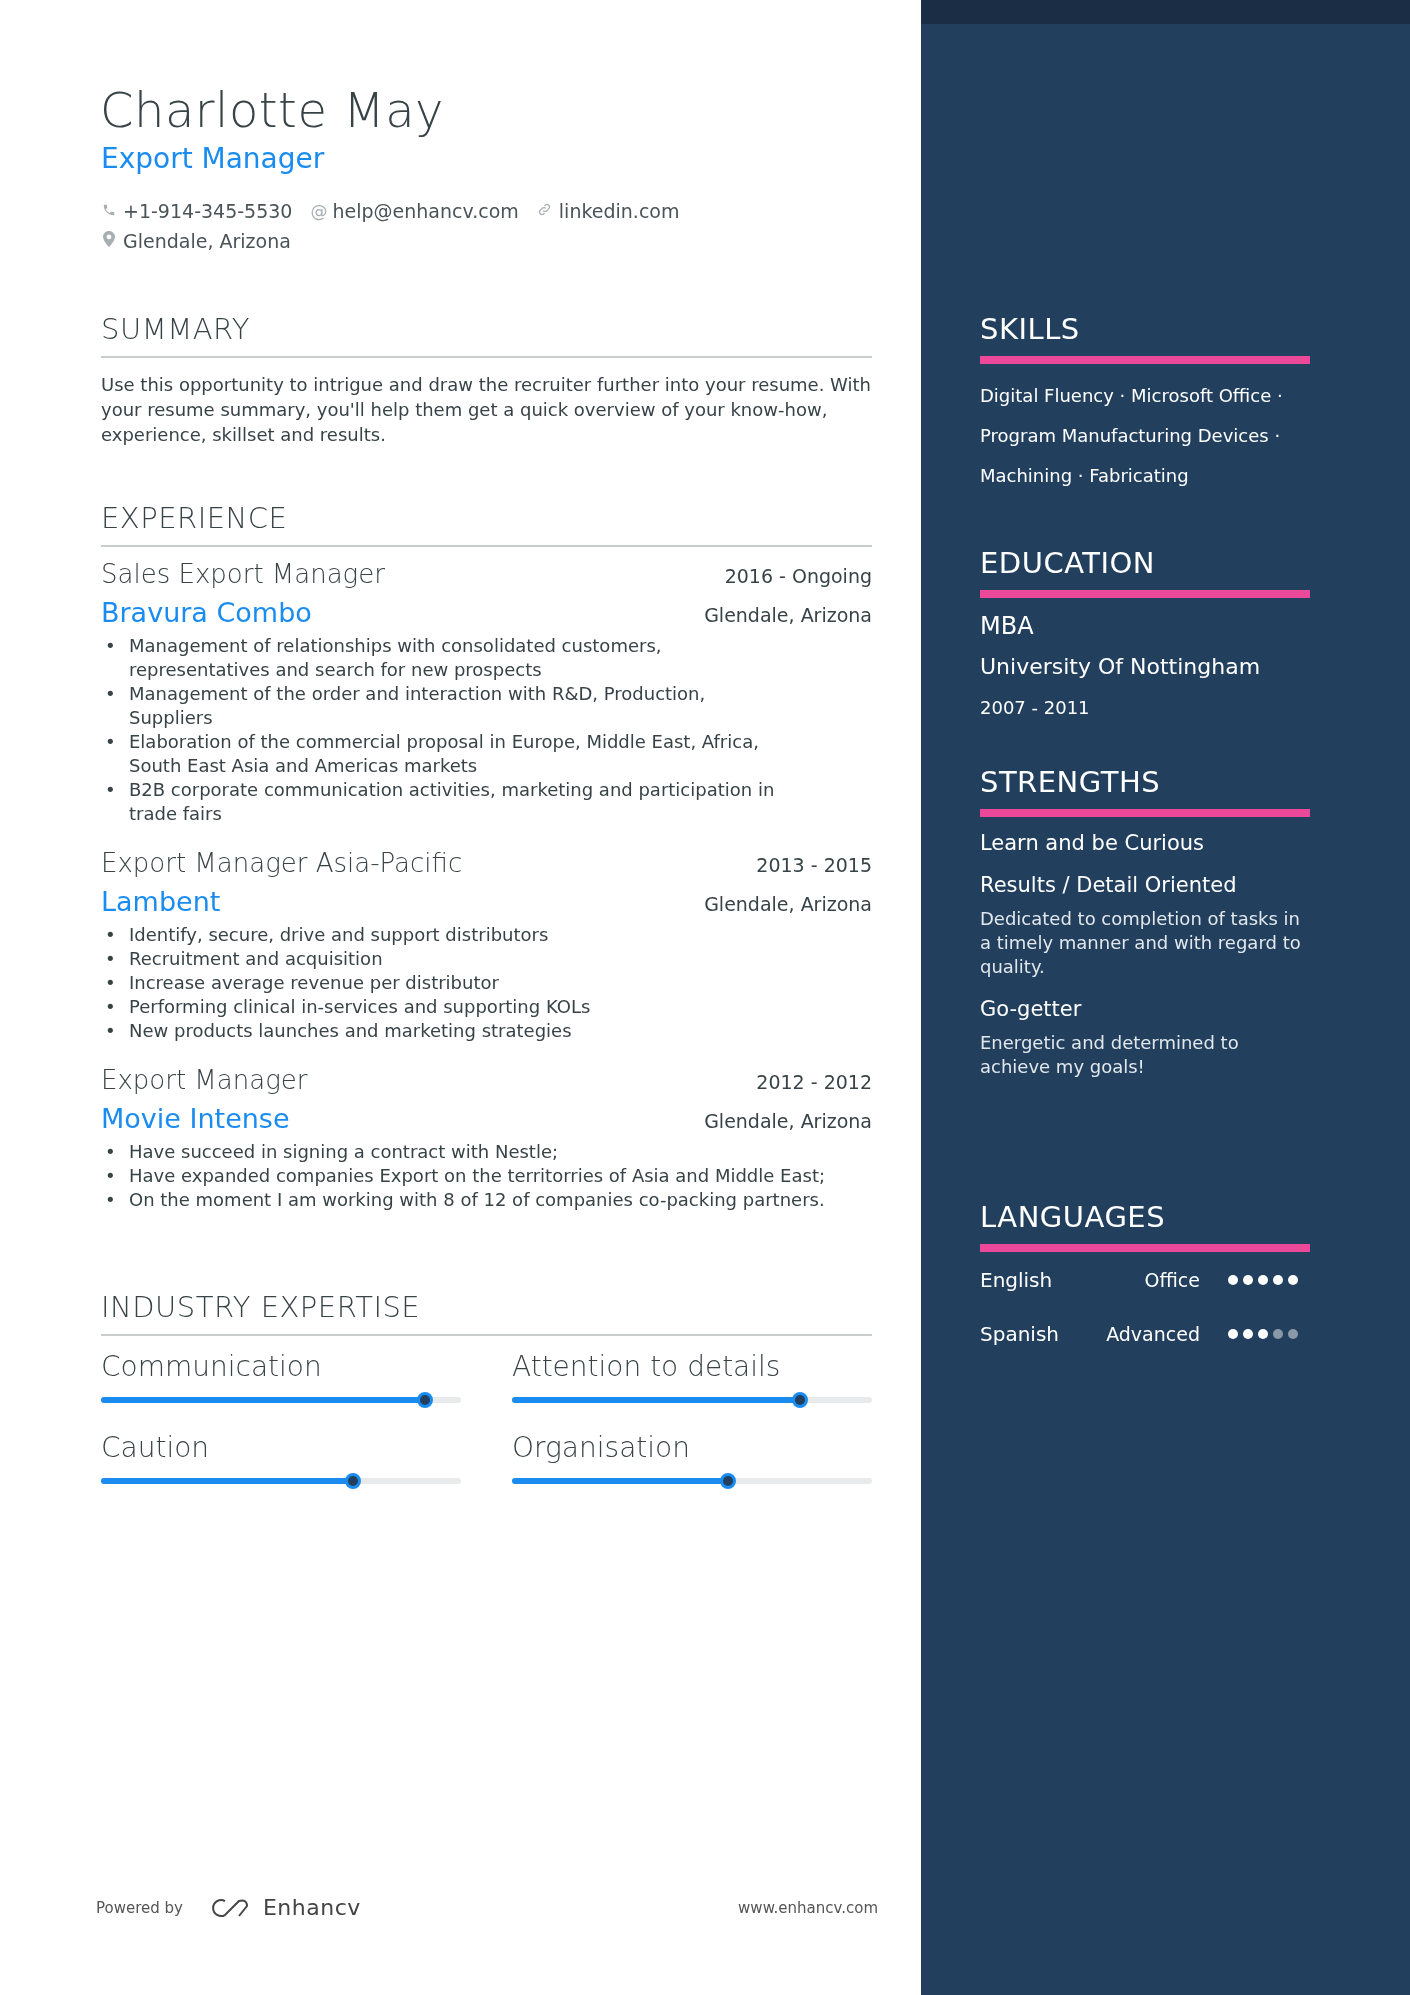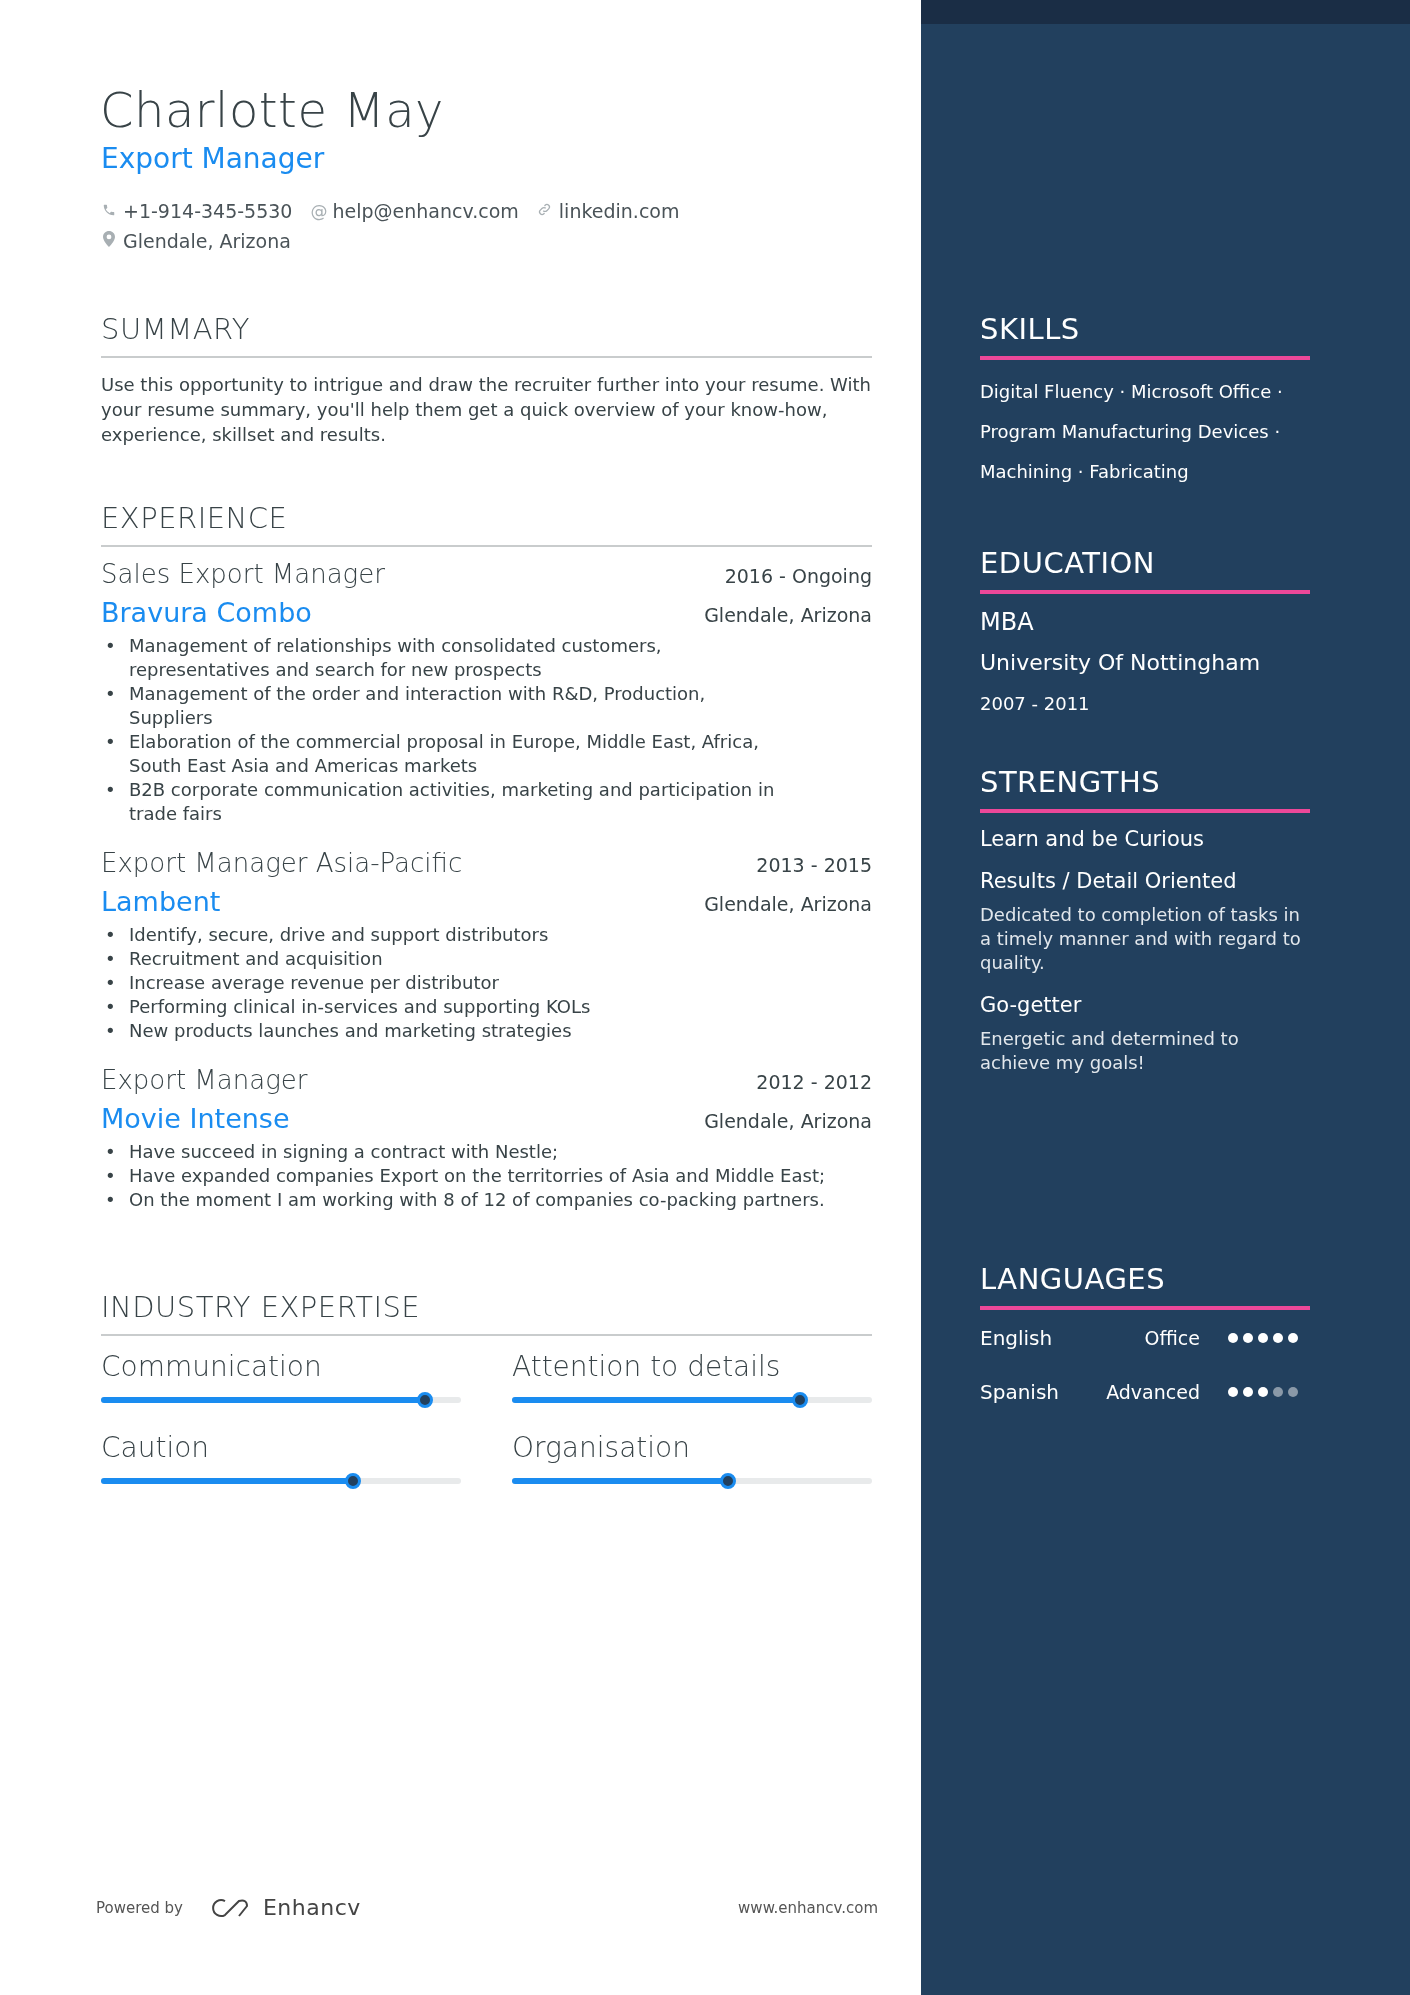--- a/index.html
+++ b/index.html
@@ -37,21 +37,21 @@
   .slider { position: relative; height: 6px; background: #e8eaeb; border-radius: 3px; margin-top: 14px; }
   .slider .fill { position: absolute; left: 0; top: 0; height: 6px; background: #1a8cf0; border-radius: 3px; }
   .slider .knob { position: absolute; top: -5px; width: 16px; height: 16px; border-radius: 50%; background: #22405e; border: 3px solid #1a8cf0; margin-left: -8px; }
 
   .footer { position: absolute; left: 96px; top: 1895px; width: 782px; display: flex; align-items: center; justify-content: space-between; font-size: 15px; color: #555; }
   .footer .brand { display: flex; align-items: center; }
   .footer .logo { display: flex; align-items: center; margin-left: 26px; font-size: 22px; color: #444; letter-spacing: 0.5px; }
   .footer .logo svg { margin-right: 8px; }
 
   .side { position: absolute; left: 980px; width: 330px; color: #fff; }
-  .side .sec-title { color: #fff; border-bottom: 4px solid #ec4899; font-weight: 400; }
+  .side .sec-title { color: #fff; border-bottom: 8px solid #ec4899; font-weight: 400; }
   .skills-text { margin-top: 12px; font-size: 18px; line-height: 40px; color: #fff; }
   .edu-degree { font-size: 24px; margin-top: 14px; color: #fff; }
   .edu-school { font-size: 22px; margin-top: 14px; color: #fff; }
   .edu-dates { font-size: 18px; margin-top: 18px; color: #fff; }
   .strength { margin-top: 14px; }
   .strength-title { font-size: 21px; color: #fff; }
   .strength-desc { margin-top: 10px; font-size: 18px; line-height: 24px; color: #e2e7ec; }
   .lang-row { display: flex; align-items: center; height: 52px; margin-top: 2px; }
   .lang-name { font-size: 20px; width: 120px; color: #fff; }
   .lang-level { font-size: 19px; width: 100px; text-align: right; color: #fff; margin-right: 28px; }
@@ -238,21 +238,21 @@
   <div class="strength" style="margin-top:18px;">
     <div class="strength-title">Results / Detail Oriented</div>
     <div class="strength-desc">Dedicated to completion of tasks in a timely manner and with regard to quality.</div>
   </div>
   <div class="strength" style="margin-top:18px;">
     <div class="strength-title">Go-getter</div>
     <div class="strength-desc">Energetic and determined to achieve my goals!</div>
   </div>
 </div>
 
-<div class="side" style="top:1262px;">
+<div class="side" style="top:1200px;">
   <div class="sec-title">LANGUAGES</div>
   <div class="lang-row">
     <span class="lang-name">English</span>
     <span class="lang-level">Office</span>
     <span class="dots">
       <span class="dot"></span>
       <span class="dot"></span>
       <span class="dot"></span>
       <span class="dot"></span>
       <span class="dot"></span>

